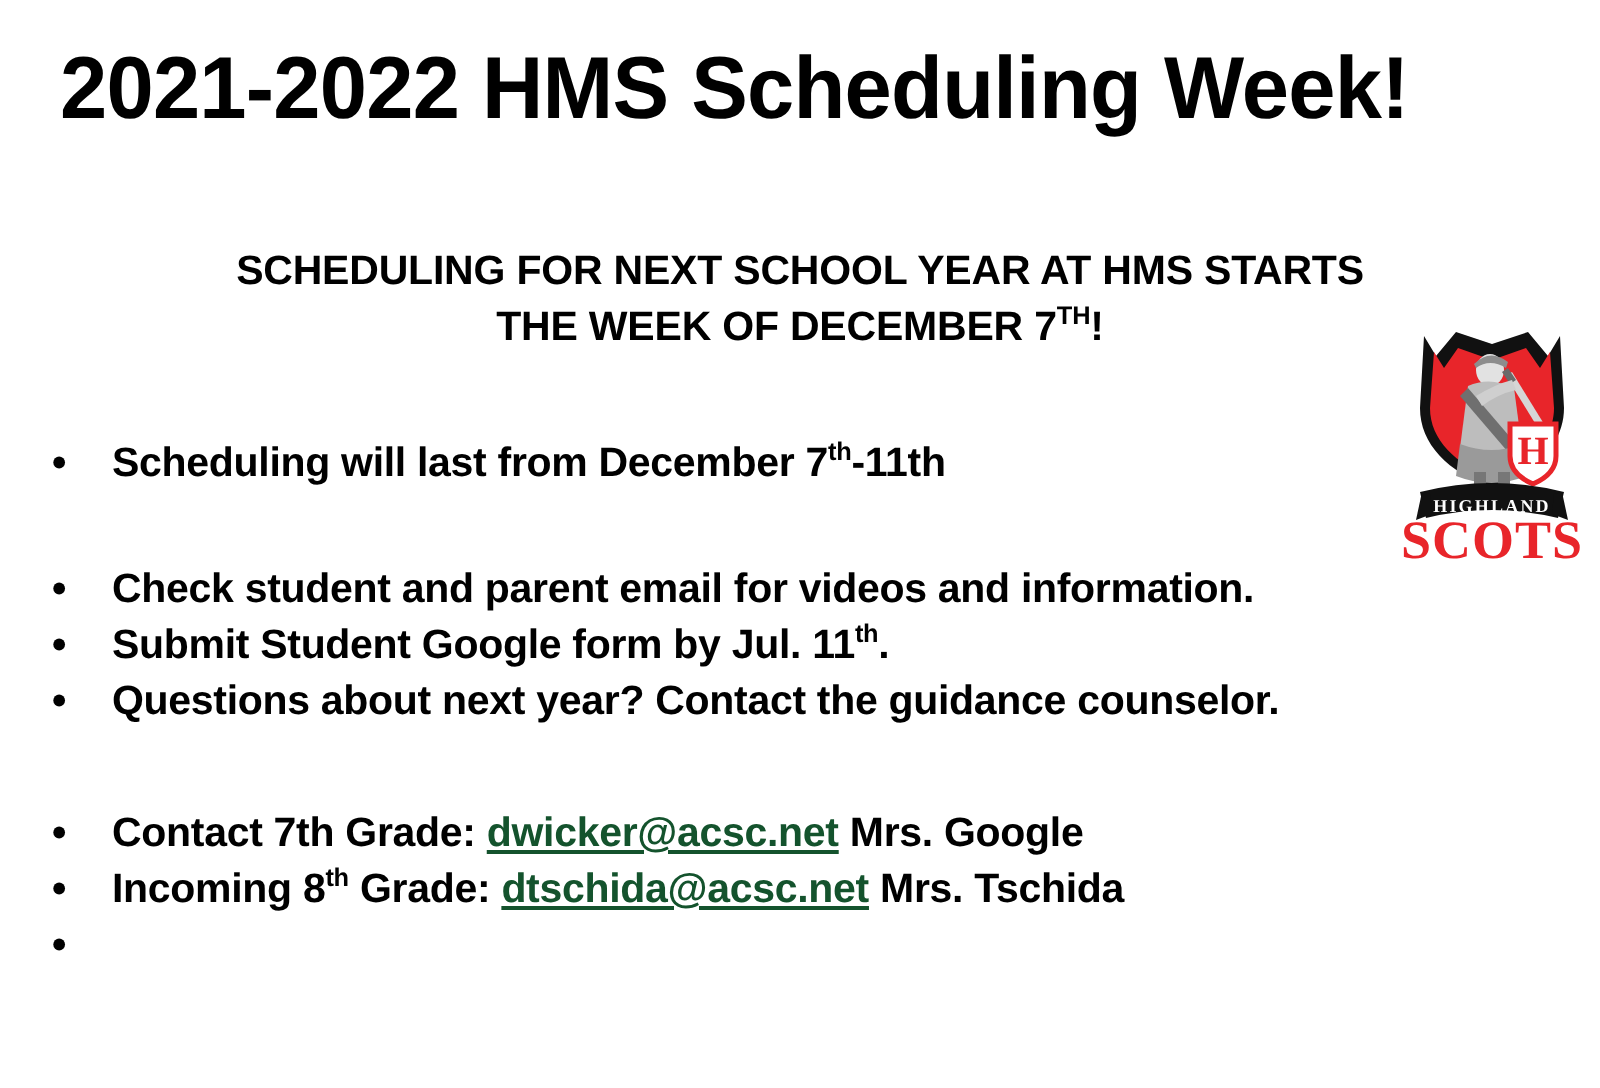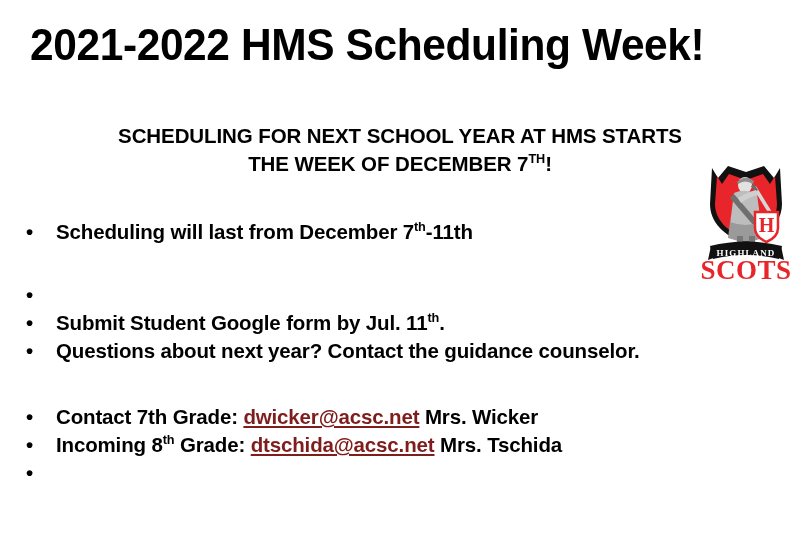--- a/index.html
+++ b/index.html
@@ -81,21 +81,21 @@
   .bullet .dot {
     position: absolute;
     left: 26px;
     top: 0;
     font-size: 20.5px;
     line-height: 1.37;
   }
   .bullet .txt { display: inline; text-align: right; }
 
   .mail {
-    color: #7f1d1d;
+    color: #14532d;
     text-decoration: underline;
     font-weight: bold;
   }
 
   
   .logo {
     position: absolute;
     left: 698px;
     top: 160px;
     width: 96px;
@@ -118,35 +118,36 @@
   <div class="bullets group-a">
     <div class="bullet">
       <span class="dot">•</span>
       <span class="txt"><span>Scheduling will last from December 7</span><sup>th</sup><span>-11th</span></span>
     </div>
   </div>
 
   <div class="bullets group-b">
     <div class="bullet">
       <span class="dot">•</span>
+      <span class="txt"><span>Check student and parent email for videos and information.</span><sup></sup><span></span></span>
     </div>
     <div class="bullet">
       <span class="dot">•</span>
       <span class="txt"><span>Submit Student Google form by Jul. 11</span><sup>th</sup><span>.</span></span>
     </div>
     <div class="bullet">
       <span class="dot">•</span>
       <span class="txt"><span>Questions about next year?  Contact the guidance counselor.</span><sup></sup><span></span></span>
     </div>
   </div>
 
   <div class="bullets group-c">
     <div class="bullet">
       <span class="dot">•</span>
-      <span class="txt"><span>Contact 7th Grade: </span><sup></sup><span></span><a class="mail" href="#">dwicker@acsc.net</a><span>  Mrs. Wicker</span></span>
+      <span class="txt"><span>Contact 7th Grade: </span><sup></sup><span></span><a class="mail" href="#">dwicker@acsc.net</a><span>  Mrs. Google</span></span>
     </div>
     <div class="bullet">
       <span class="dot">•</span>
       <span class="txt"><span>Incoming 8</span><sup>th</sup><span> Grade:  </span><a class="mail" href="#">dtschida@acsc.net</a><span>  Mrs. Tschida</span></span>
     </div>
     <div class="bullet">
       <span class="dot">•</span>
     </div>
   </div>
 

